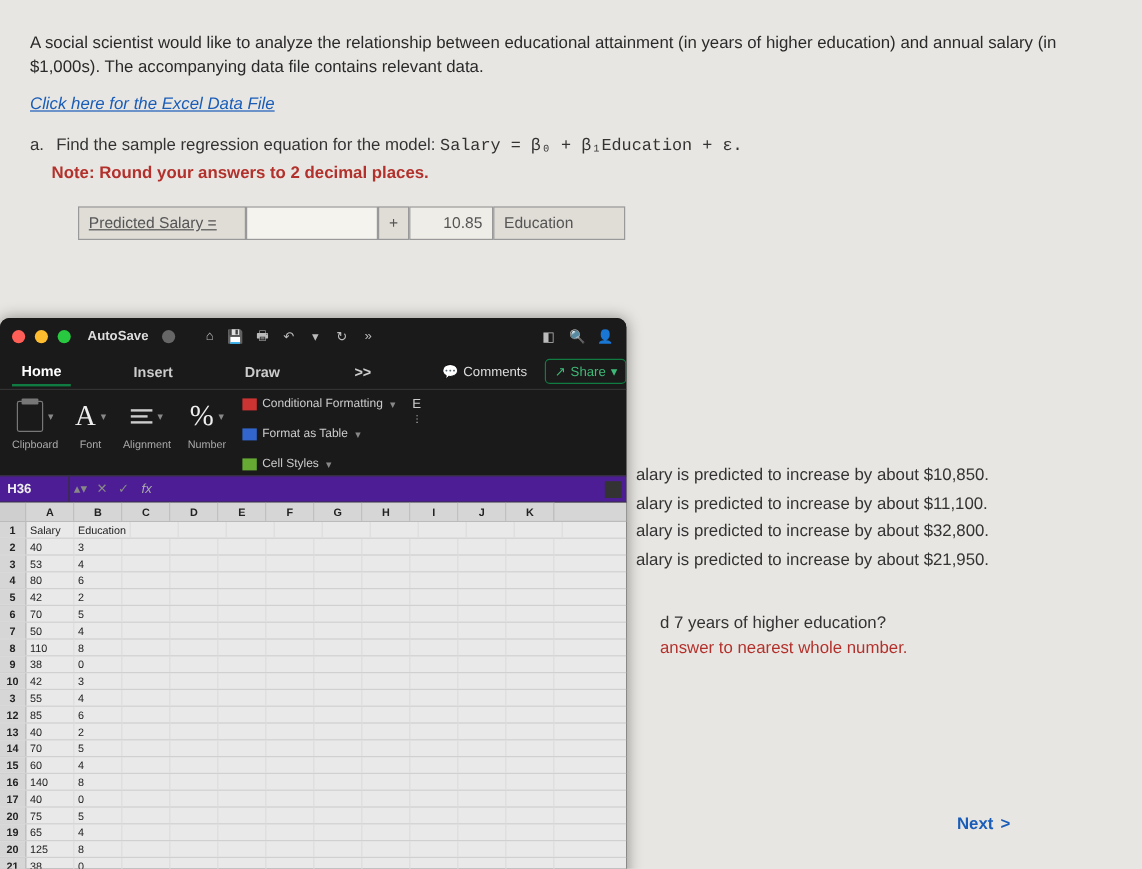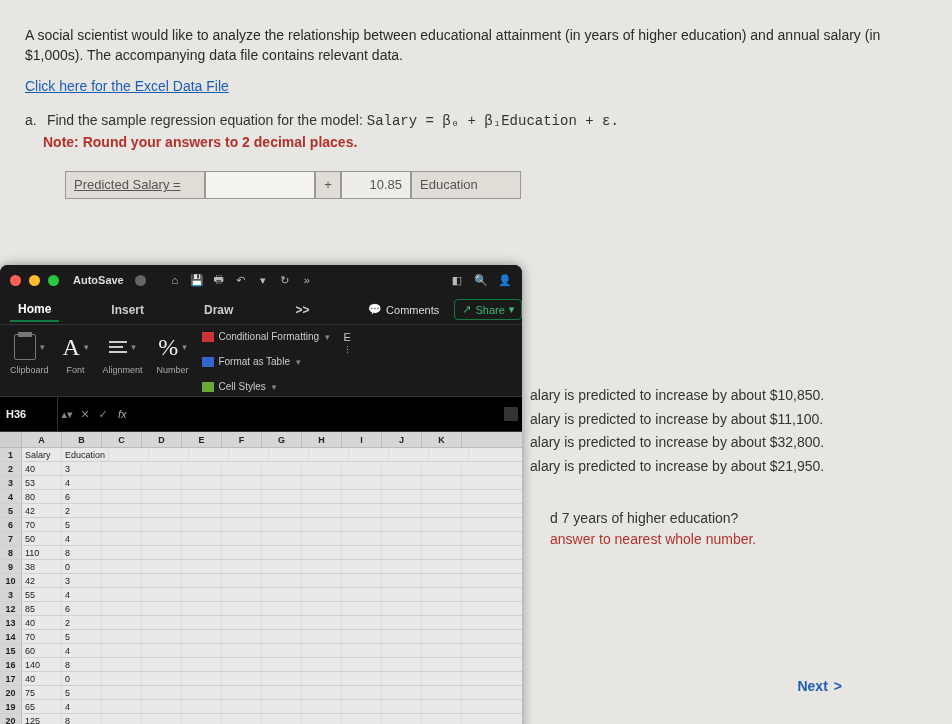--- a/index.html
+++ b/index.html
@@ -10,21 +10,21 @@
     font-family: -apple-system, Arial, sans-serif;
     font-size: 14px;
     color: #333;
     position: relative;
     overflow: hidden;
   }
   .page {
     padding: 25px 30px 0 25px;
   }
   .intro { line-height: 1.45; margin-bottom: 12px; color:#2a2a2a; }
-  .link { color: #1a5db8; text-decoration: underline; cursor: pointer; display:inline-block; margin-bottom:16px;}
+  .link { color: #1a5db8; text-decoration: underline; cursor: pointer; display:inline-block; margin-bottom:16px;font-style:italic;}
   .qa { margin-bottom: 14px; line-height:1.5;}
   .qa-label { display:inline-block; width:18px;}
   .mono { font-family: 'Courier New', monospace; }
   .note { color: #b3312c; font-weight: 600; }
   .equation-row {
     display: flex; align-items: center; gap: 0;
     margin-left: 40px; margin-top: 18px;
   }
   .eq-box {
     border: 1px solid #999; background:#e0ddd7; height: 28px;
@@ -82,21 +82,21 @@
   .paste-ic::before{content:'';position:absolute;left:3px;top:-3px;width:14px;height:5px;background:#777;border-radius:1px;}
   .align-lines{display:flex;flex-direction:column;gap:3px;}
   .align-lines span{display:block;background:#ccc;height:2px;}
   .dd{font-size:9px;color:#888;margin-left:2px;}
   .styles-col{display:flex;flex-direction:column;gap:14px;font-size:10px;color:#ccc;justify-content:space-between;}
   .styles-col .it{display:flex;gap:4px;align-items:center;}
   .sic{width:12px;height:10px;display:inline-block;}
   .edit-col{width:12px;display:flex;flex-direction:column;gap:2px;color:#ccc;}
 
   .ex-namebar{
-    display:flex; align-items:center; background:#000000; height:36px; border-top:1px solid #333; border-bottom:1px solid #333;
+    display:flex; align-items:center; background:#4c1d95; height:23px; border-top:1px solid #333; border-bottom:1px solid #333;
   }
   .namebox{width:58px;padding:0 6px;font-weight:700;color:#eee;border-right:1px solid #333;height:100%;display:flex;align-items:center;}
   .nb-ic{width:18px;text-align:center;color:#888;}
   .nb-fx{font-style:italic;color:#aaa;padding:0 6px;}
   .nb-scroll{margin-left:auto;width:14px;height:14px;background:#333;margin-right:4px;}
 
   .ex-grid{background:#e9e9e9;color:#222;}
   .colhdr{display:flex;background:#d6d6d6;border-bottom:1px solid #bbb;height:16px;font-size:9px;font-weight:700;}
   .ch{flex:0 0 40px;text-align:center;border-right:1px solid #bbb;line-height:16px;background:#d6d6d6;}
   .ch.rh{flex:0 0 22px;background:#cfcfcf;}

